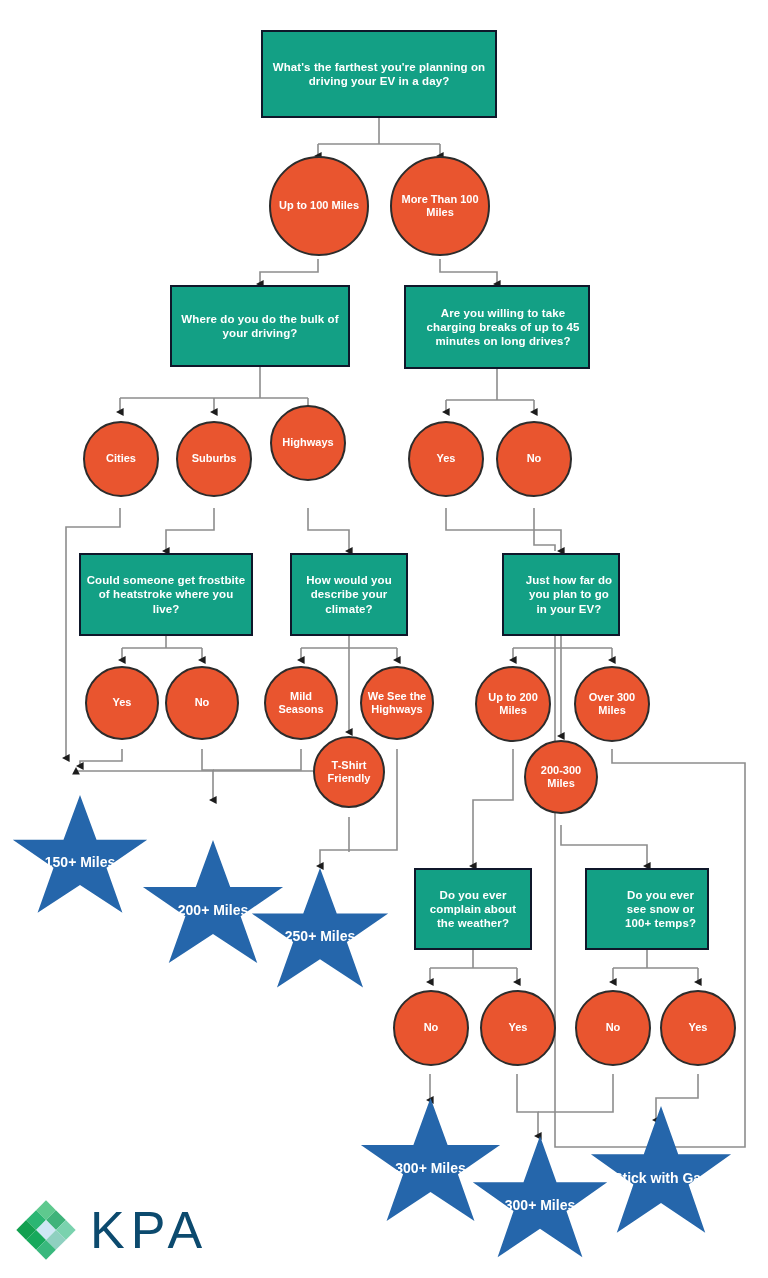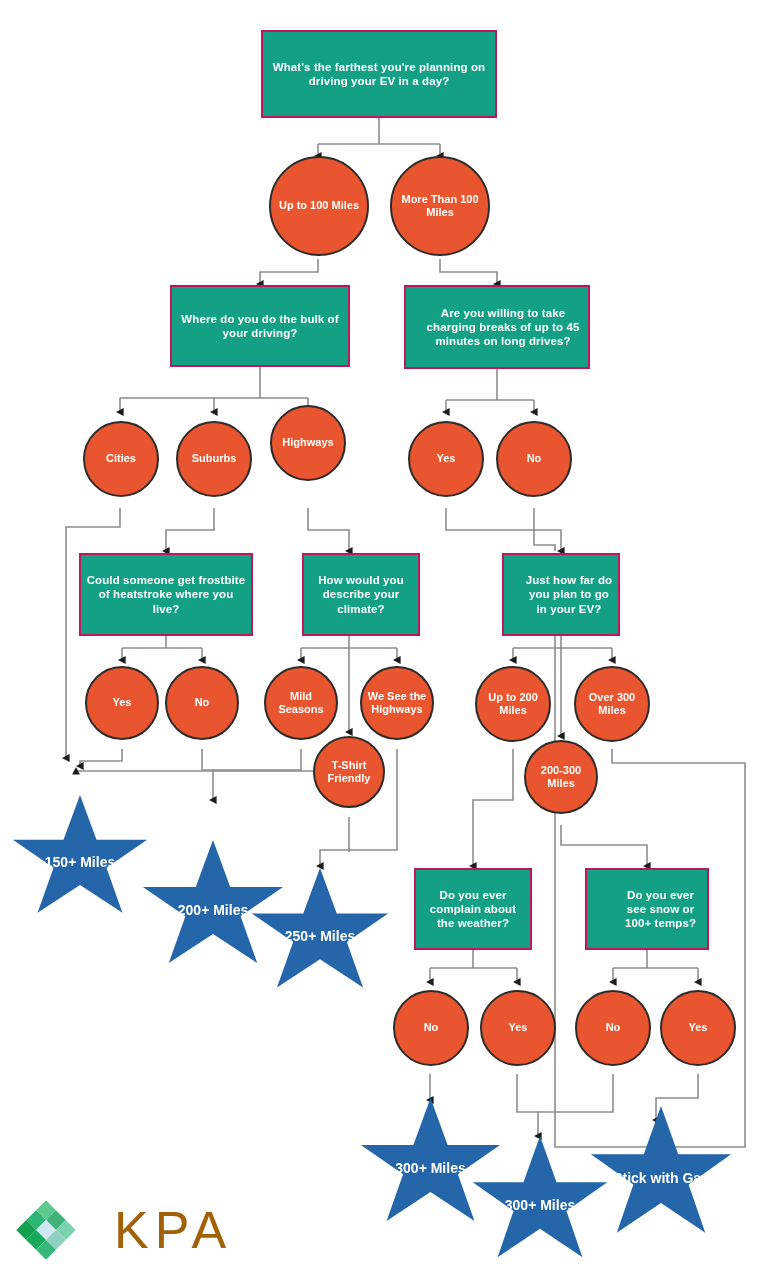--- a/index.html
+++ b/index.html
@@ -17,42 +17,42 @@
   .node{
     position:absolute;z-index:3;
     display:flex;align-items:center;justify-content:center;
     text-align:center;color:#ffffff;font-weight:bold;
     line-height:1.22;box-sizing:border-box;
     -webkit-font-smoothing:antialiased;
   }
   .node span{display:block;padding:0 4px;}
 
   .rect{
-    background:#13a085;border:2px solid #be185d;
+    background:#13a085;border:2px solid #0f172a;
     font-size:11.5px;letter-spacing:.1px;
   }
   .circ{
     background:#e9552f;border:2px solid #2c2c2c;border-radius:50%;
     font-size:11px;
   }
   .star{
     background:#2566ab;
     font-size:14px;
     filter:drop-shadow(0px 0px 0.7px #12355c) drop-shadow(0px 0px 0.7px #12355c);
     clip-path:polygon(50% 0%,61.8% 34.5%,98% 34.5%,68.9% 56%,80.3% 90.5%,50% 69.2%,19.7% 90.5%,31.1% 56%,2% 34.5%,38.2% 34.5%);
   }
   .star span{transform:translateY(3px);}
 
   
   #logo{position:absolute;left:14px;top:1196px;width:260px;height:70px;z-index:4;}
   #logo-mark{position:absolute;left:0;top:2px;width:64px;height:64px;}
   #logo-word{
     position:absolute;left:76px;top:6px;
     font-size:52px;font-weight:400;letter-spacing:6px;
-    color:#a16207;line-height:56px;font-family:"Liberation Sans","DejaVu Sans",sans-serif;margin-left:24px;
+    color:#0c4a6e;line-height:56px;font-family:"Liberation Sans","DejaVu Sans",sans-serif;
   }
 </style>
 </head>
 <body>
 
 <div id="stage">
 
   <svg id="wires" viewBox="0 0 768 1278" xmlns="http://www.w3.org/2000/svg">
     <defs>
       <marker id="ah" markerWidth="9" markerHeight="9" refX="4.5" refY="4.2" orient="auto" markerUnits="userSpaceOnUse">
@@ -170,21 +170,21 @@
   <div class="node circ" style="left:408px;top:421px;width:76px;height:76px;">
     <span>Yes</span>
   </div>
   <div class="node circ" style="left:496px;top:421px;width:76px;height:76px;">
     <span>No</span>
   </div>
 
   <div class="node rect" style="left:79px;top:553px;width:174px;height:83px;">
     <span>Could someone get frostbite of heatstroke where you live?</span>
   </div>
-  <div class="node rect" style="left:290px;top:553px;width:118px;height:83px;margin-left:12px;">
+  <div class="node rect" style="left:290px;top:553px;width:118px;height:83px;">
     <span>How would you describe your climate?</span>
   </div>
   <div class="node rect" style="left:502px;top:553px;width:118px;height:83px;padding-left:16px;">
     <span>Just how far do you plan to go in your EV?</span>
   </div>
 
   <div class="node circ" style="left:85px;top:666px;width:74px;height:74px;">
     <span>Yes</span>
   </div>
   <div class="node circ" style="left:165px;top:666px;width:74px;height:74px;">

